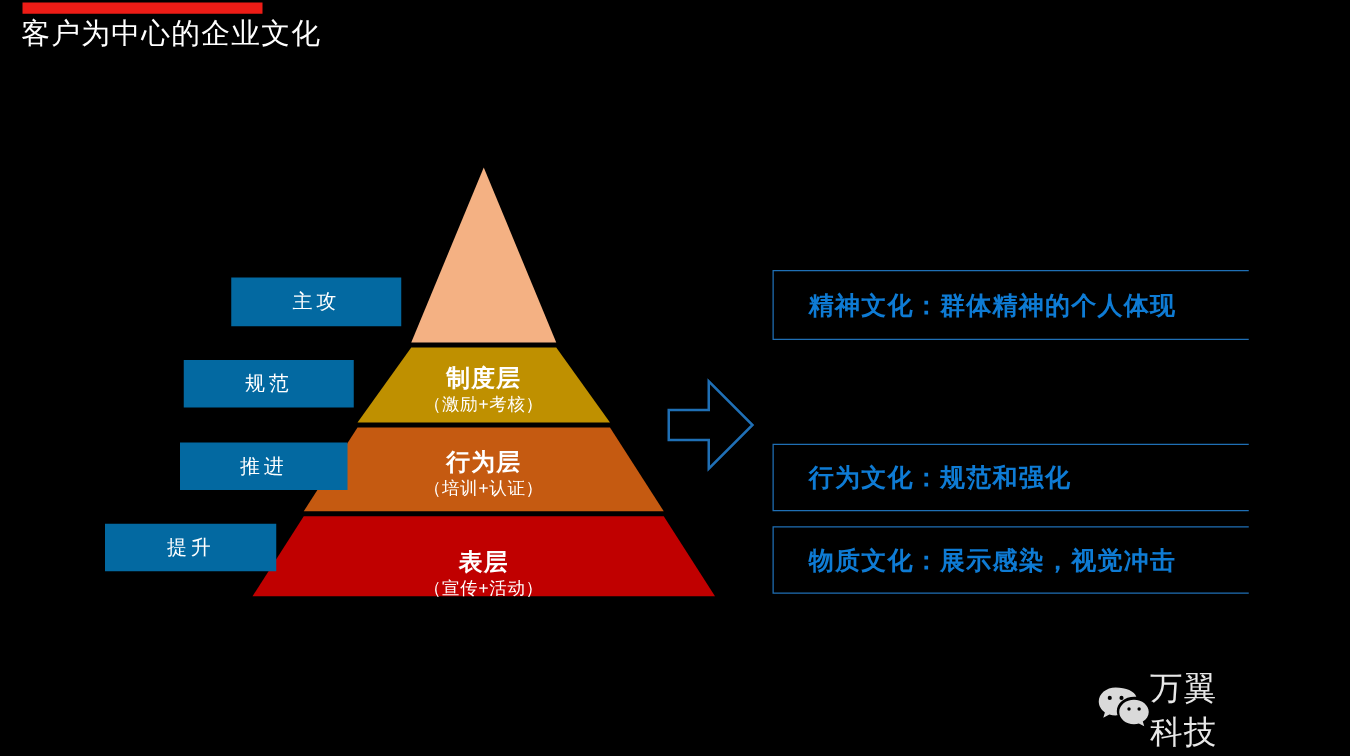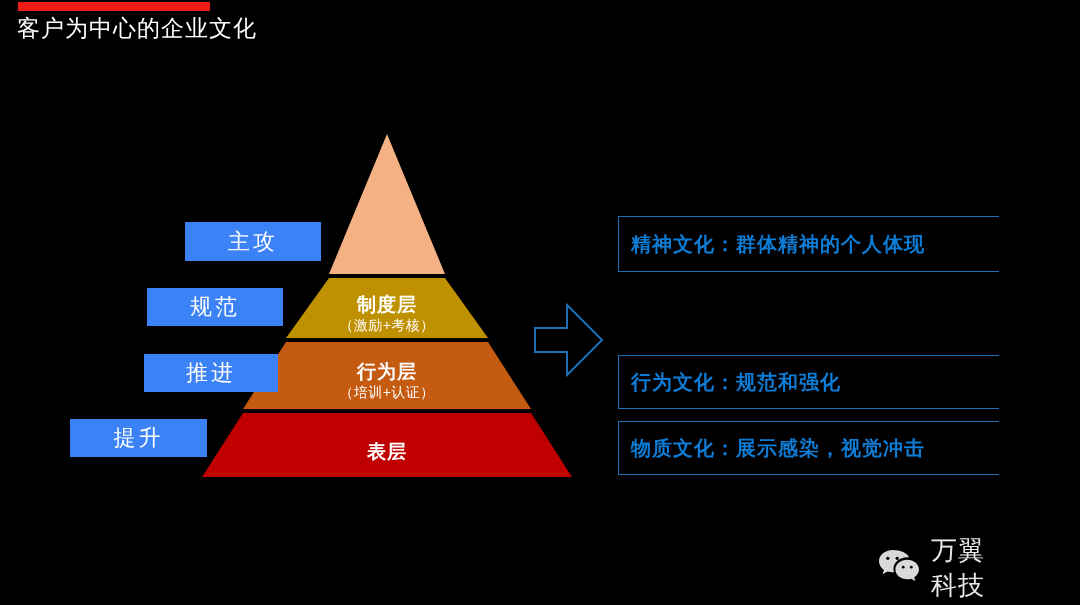--- a/index.html
+++ b/index.html
@@ -6,21 +6,21 @@
     margin: 0;
     padding: 0;
     background: #000000;
   }
   #slide {
     position: relative;
     width: 999px;
     height: 605px;
     background: #000000;
     overflow: hidden;
-    font-family: Liberation Sans, sans-serif;
+    font-family: Liberation Mono, monospace;
   }
 
   
   #title-accent-bar {
     position: absolute;
     left: 18px;
     top: 2px;
     width: 192px;
     height: 9px;
     background: #ED1C16;
@@ -71,23 +71,23 @@
     letter-spacing: 0.5px;
   }
   #pyr-label-0 { top: 86px; }
   #pyr-label-1 { top: 161px; }
   #pyr-label-2 { top: 228px; }
   #pyr-label-3 { top: 308px; }
 
   
   .stage-chip {
     position: absolute;
-    background: #3b82f6;
+    background: #0369a1;
     color: #FFFFFF;
-    font-size: 22px;
+    font-size: 16px;
     letter-spacing: 3px;
     display: flex;
     align-items: center;
     justify-content: center;
     box-sizing: border-box;
   }
 
   
   #flow-arrow {
     position: absolute;
@@ -103,35 +103,34 @@
     left: 618px;
     width: 397px;
     box-sizing: border-box;
     border: 1px solid #1F6FB5;
     color: #0E7BD4;
     font-size: 20px;
     font-weight: bold;
     letter-spacing: 1px;
     display: flex;
     align-items: center;
-    padding-left: 12px;
+    padding-left: 28px;
   }
   #desc-box-0 { top: 216px; height: 56px; }
   #desc-box-1 { top: 286px; height: 54px; }
   #desc-box-2 { top: 355px; height: 54px; }
   #desc-box-3 { top: 421px; height: 54px; }
 
   
   #footer-brand {
     position: absolute;
     left: 878px;
     top: 533px;
     display: flex;
     align-items: center;
-    gap: 11px;
   }
   #footer-brand-name {
     color: #E8E8E8;
     font-size: 26px;
     letter-spacing: 1px;
   }
 </style>
 </head>
 <body>
 
@@ -155,33 +154,34 @@
     <div class="pyr-label" id="pyr-label-2">
       <span class="pyr-main">行为层</span>
       <span class="pyr-sub">（培训+认证）</span>
     </div>
     <div class="pyr-label" id="pyr-label-1">
       <span class="pyr-main">制度层</span>
       <span class="pyr-sub">（激励+考核）</span>
     </div>
     <div class="pyr-label" id="pyr-label-3">
       <span class="pyr-main">表层</span>
+      <span class="pyr-sub">（宣传+活动）</span>
     </div>
   </div>
 
   <div class="stage-chip" id="stage-chip-0" style="left:185px; top:222px; width:136px; height:39px;">
     <span>主攻</span>
   </div>
   <div class="stage-chip" id="stage-chip-1" style="left:147px; top:288px; width:136px; height:38px;align-items:center;">
     <span>规范</span>
   </div>
   <div class="stage-chip" id="stage-chip-2" style="left:108px; top:354px; width:134px; height:38px;margin-left:36px;">
     <span>推进</span>
   </div>
-  <div class="stage-chip" id="stage-chip-3" style="left:70px; top:419px; width:137px; height:38px;">
+  <div class="stage-chip" id="stage-chip-3" style="left:84px; top:419px; width:137px; height:38px;">
     <span>提升</span>
   </div>
 
   <div id="flow-arrow">
     <svg width="72" height="76" viewBox="0 0 72 76">
       <polygon points="2,26 34,26 34,3 69,38 34,73 34,50 2,50" fill="none" stroke="#1F6FB5" stroke-width="2"></polygon>
     </svg>
   </div>
 
   <div class="desc-box" id="desc-box-0">

